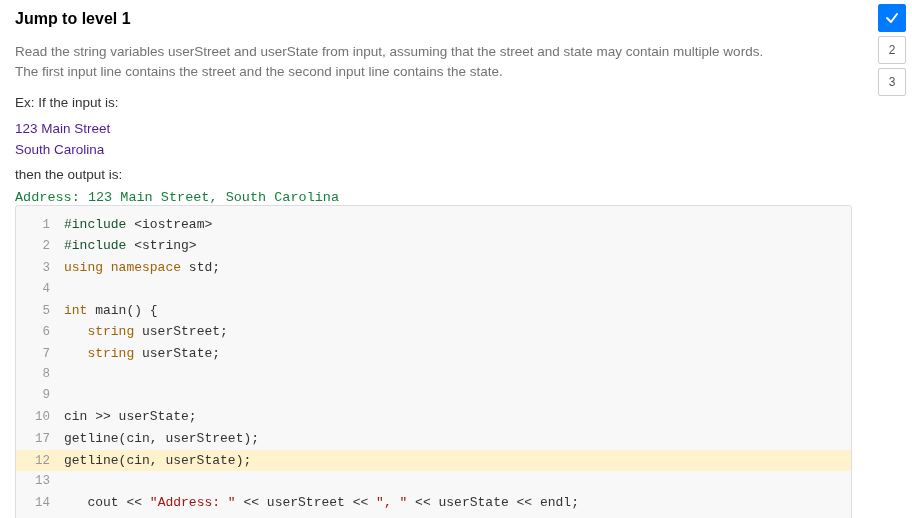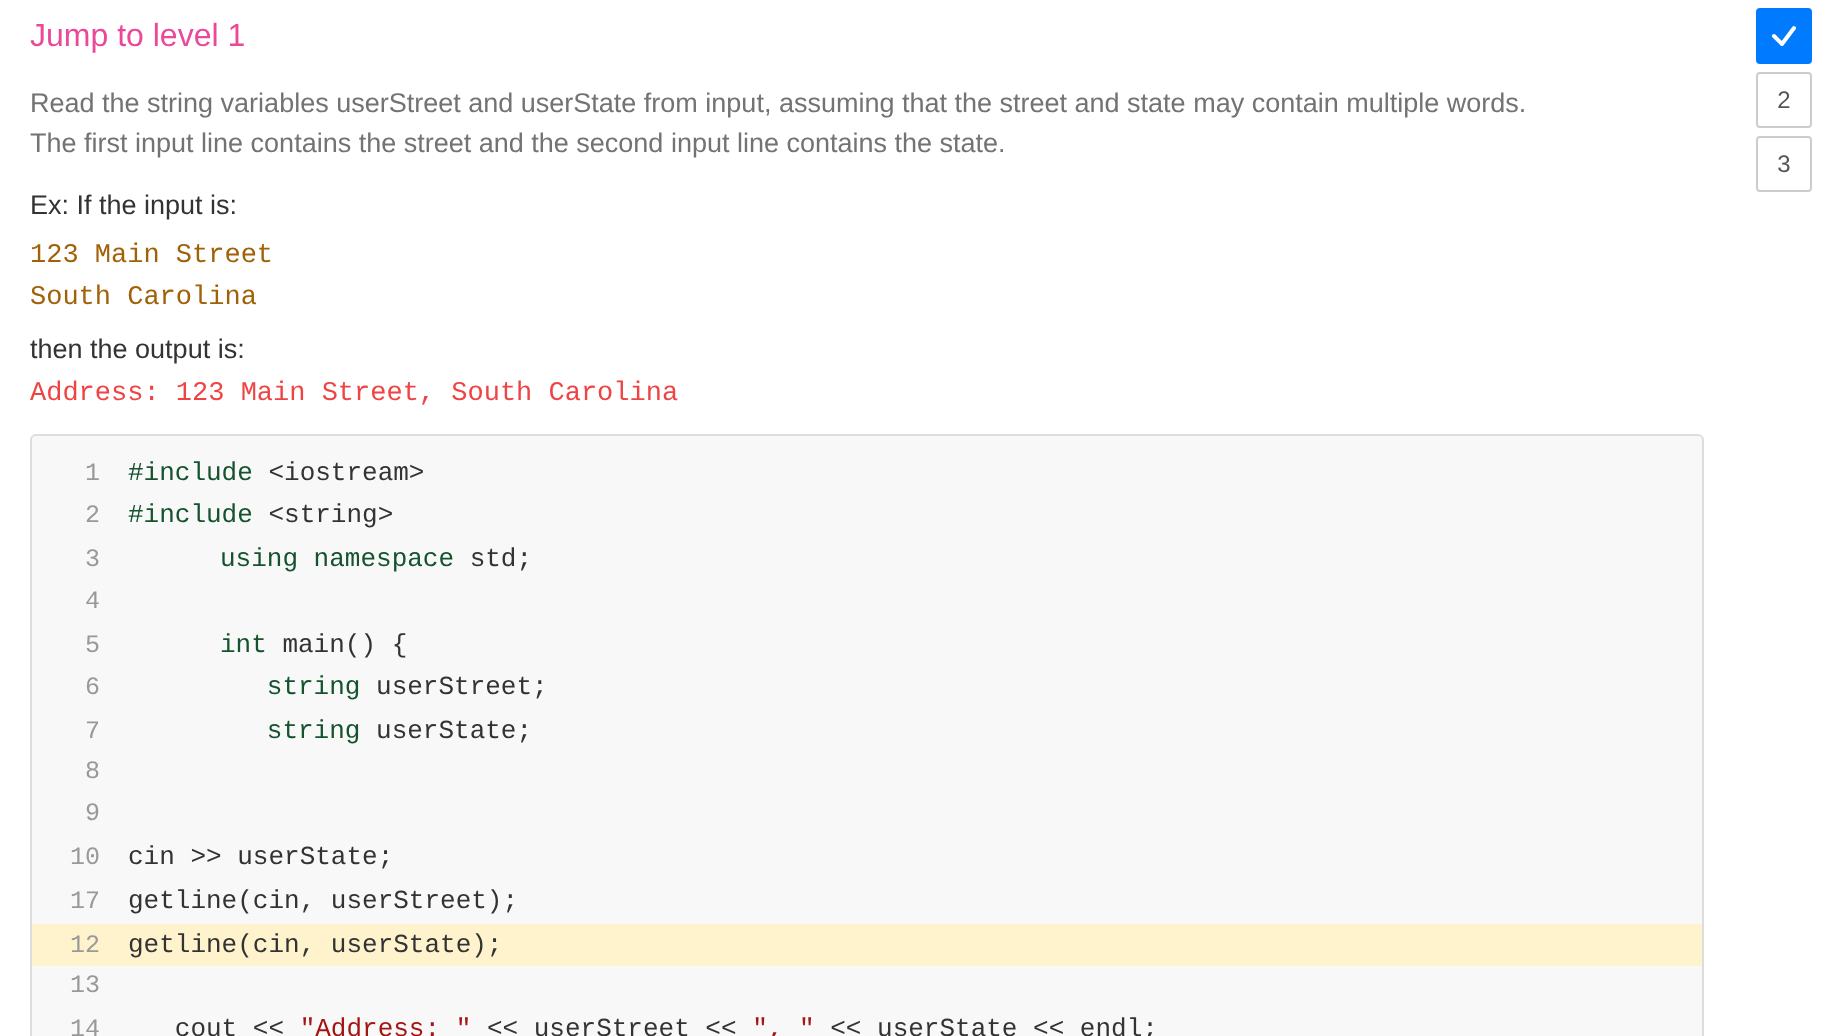--- a/index.html
+++ b/index.html
@@ -10,53 +10,52 @@
       color: #333;
       width: 912px;
       min-height: 518px;
       position: relative;
     }
     .main-content {
       padding: 10px 15px 15px 15px;
       margin-right: 45px;
     }
     .jump-to-level {
-      color: #ec4899;
+      color: #000000;
       font-size: 16px;
-      font-weight: normal;
+      font-weight: bold;
       margin-bottom: 14px;
     }
     .description {
       font-size: 13.5px;
       color: #737373;
       margin-bottom: 12px;
       line-height: 1.5;
     }
     .ex-label {
       font-size: 13.5px;
       color: #333;
       margin-bottom: 8px;
     }
     .code-block-plain {
-      font-family: Liberation Mono, monospace;
-      font-size: 13.5px;
-      color: #a16207;
+      font-family: Liberation Sans, sans-serif;
+      font-size: 13.5px;
+      color: #4c1d95;
       margin-bottom: 6px;
       line-height: 1.6;
     }
     .then-output {
       font-size: 13.5px;
       color: #333;
       margin-bottom: 8px;
     }
     .output-line {
       font-family: 'Courier New', Courier, monospace;
       font-size: 13.5px;
-      color: #ef4444;
-      margin-bottom: 12px;
+      color: #15803d;
     }
     .code-editor {
       background: #f8f8f8;
       border: 1px solid #ddd;
       border-radius: 3px;
       padding: 8px 0;
       font-family: 'Courier New', Courier, monospace;
       font-size: 13px;
       line-height: 1.65;
       overflow: auto;
@@ -76,21 +75,21 @@
       min-width: 24px;
       text-align: right;
       margin-right: 14px;
       user-select: none;
       font-size: 12.5px;
     }
     .line-content {
       color: #333;
       white-space: pre;
     }
-    .kw { color: #14532d; margin-left: 46px; }
+    .kw { color: #a16207; }
     .str { color: #a31515; }
     .pp { color: #14532d; }
     
     .sidebar {
       position: absolute;
       top: 0;
       right: 0;
       width: 40px;
       display: flex;
       flex-direction: column;

